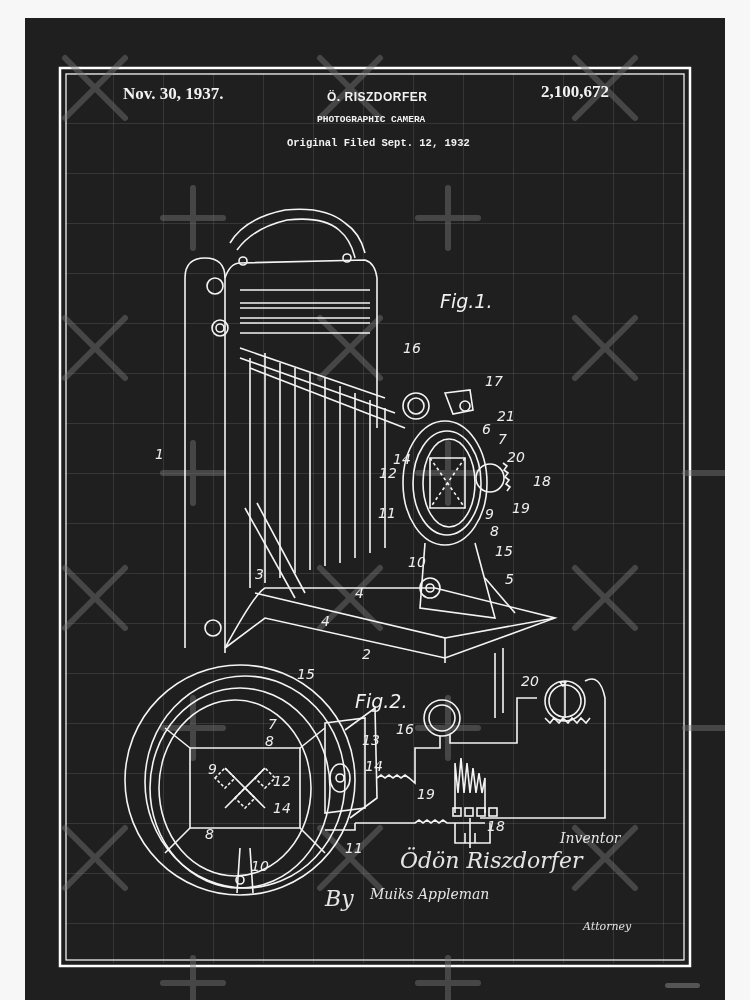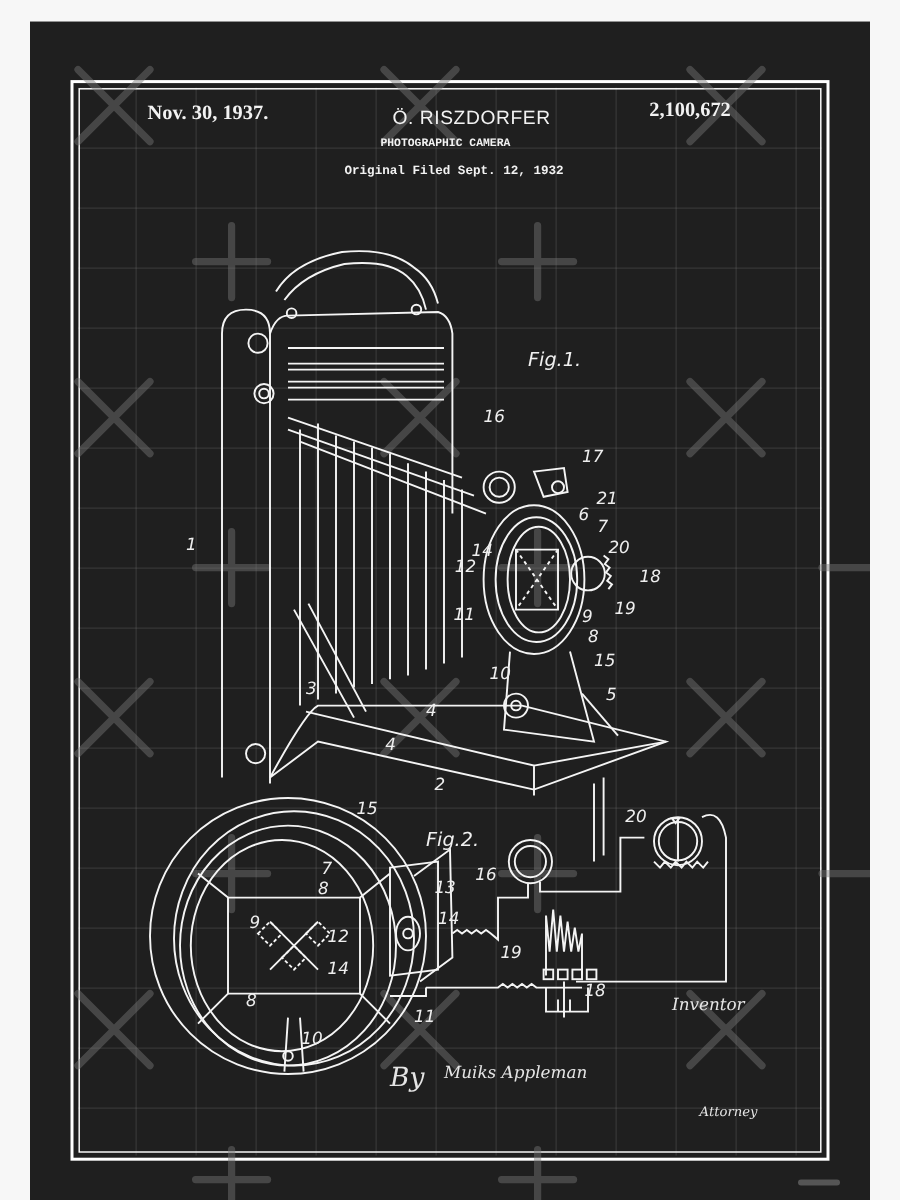--- a/index.html
+++ b/index.html
@@ -2,24 +2,24 @@
 <html><head>
 <meta charset="utf-8">
 <style>
   html, body { margin:0; padding:0; }
   body { width:750px; height:1000px; background:#f7f7f7; position:relative; overflow:hidden; font-family:"Liberation Serif", serif; }
   .poster { position:absolute; left:25px; top:18px; width:700px; height:1000px; background:#1e1e1e; overflow:hidden; }
   .poster svg { position:absolute; left:0; top:0; }
   .hdr { position:absolute; color:#f2f2f2; white-space:nowrap; }
   .date { left:98px; top:66px; font-family:"Liberation Serif", serif; font-weight:bold; font-size:17px; }
   .patno { left:516px; top:64px; font-family:"Liberation Serif", serif; font-weight:bold; font-size:17px; }
-  .inventor-name { left:302px; top:72px; font-family:"Liberation Sans", sans-serif; font-weight:normal; font-size:16px; letter-spacing:0.5px; }
+  .inventor-name { left:302px; top:72px; font-family:"Liberation Sans", sans-serif; font-weight:bold; font-size:12px; letter-spacing:0.5px; }
   .subtitle { left:292px; top:96px; font-family:"Liberation Mono", monospace; font-weight:bold; font-size:9.5px; }
   .filed { left:262px; top:119px; font-family:"Liberation Mono", monospace; font-weight:bold; font-size:10.5px; }
-  .fig { position:absolute; color:#f0f0f0; font-family:"DejaVu Sans", sans-serif; font-style:italic; font-size:16px; }
+  .fig { position:absolute; color:#f0f0f0; font-family:"DejaVu Sans", sans-serif; font-style:italic; font-size:19px; }
   .lbl { position:absolute; color:#eee; font-family:"DejaVu Sans", sans-serif; font-style:italic; font-size:14px; }
   .sig { position:absolute; color:#e5e5e5; font-family:"DejaVu Serif", serif; font-style:italic; }
   .scroll-hint { position:absolute; left:640px; top:965px; width:35px; height:5px; background:#555; border-radius:3px; }
 </style>
 </head>
 <body>
 
 <div class="poster">
   <svg width="700" height="1000" viewBox="0 0 700 1000">
     <defs>
@@ -179,18 +179,19 @@
   <div class="lbl" style="left:337px;top:714px;text-align:right;">13</div>
   <div class="lbl" style="left:340px;top:740px;">14</div>
   <div class="lbl" style="left:248px;top:782px;">14</div>
   <div class="lbl" style="left:272px;top:648px;">15</div>
   <div class="lbl" style="left:371px;top:703px;">16</div>
   <div class="lbl" style="left:462px;top:800px;">18</div>
   <div class="lbl" style="left:392px;top:768px;">19</div>
   <div class="lbl" style="left:496px;top:655px;">20</div>
 
   <div class="sig" style="left:535px;top:812px;font-size:14px;">Inventor</div>
+  <div class="sig" style="left:375px;top:830px;font-size:22px;">Ödön Riszdorfer</div>
   <div class="sig" style="left:300px;top:868px;font-size:22px;">By</div>
   <div class="sig" style="left:345px;top:868px;font-size:14px;">Muiks Appleman</div>
   <div class="sig" style="left:558px;top:902px;font-size:11px;">Attorney</div>
 
   <div class="scroll-hint"></div>
 </div>
 
 </body></html>

